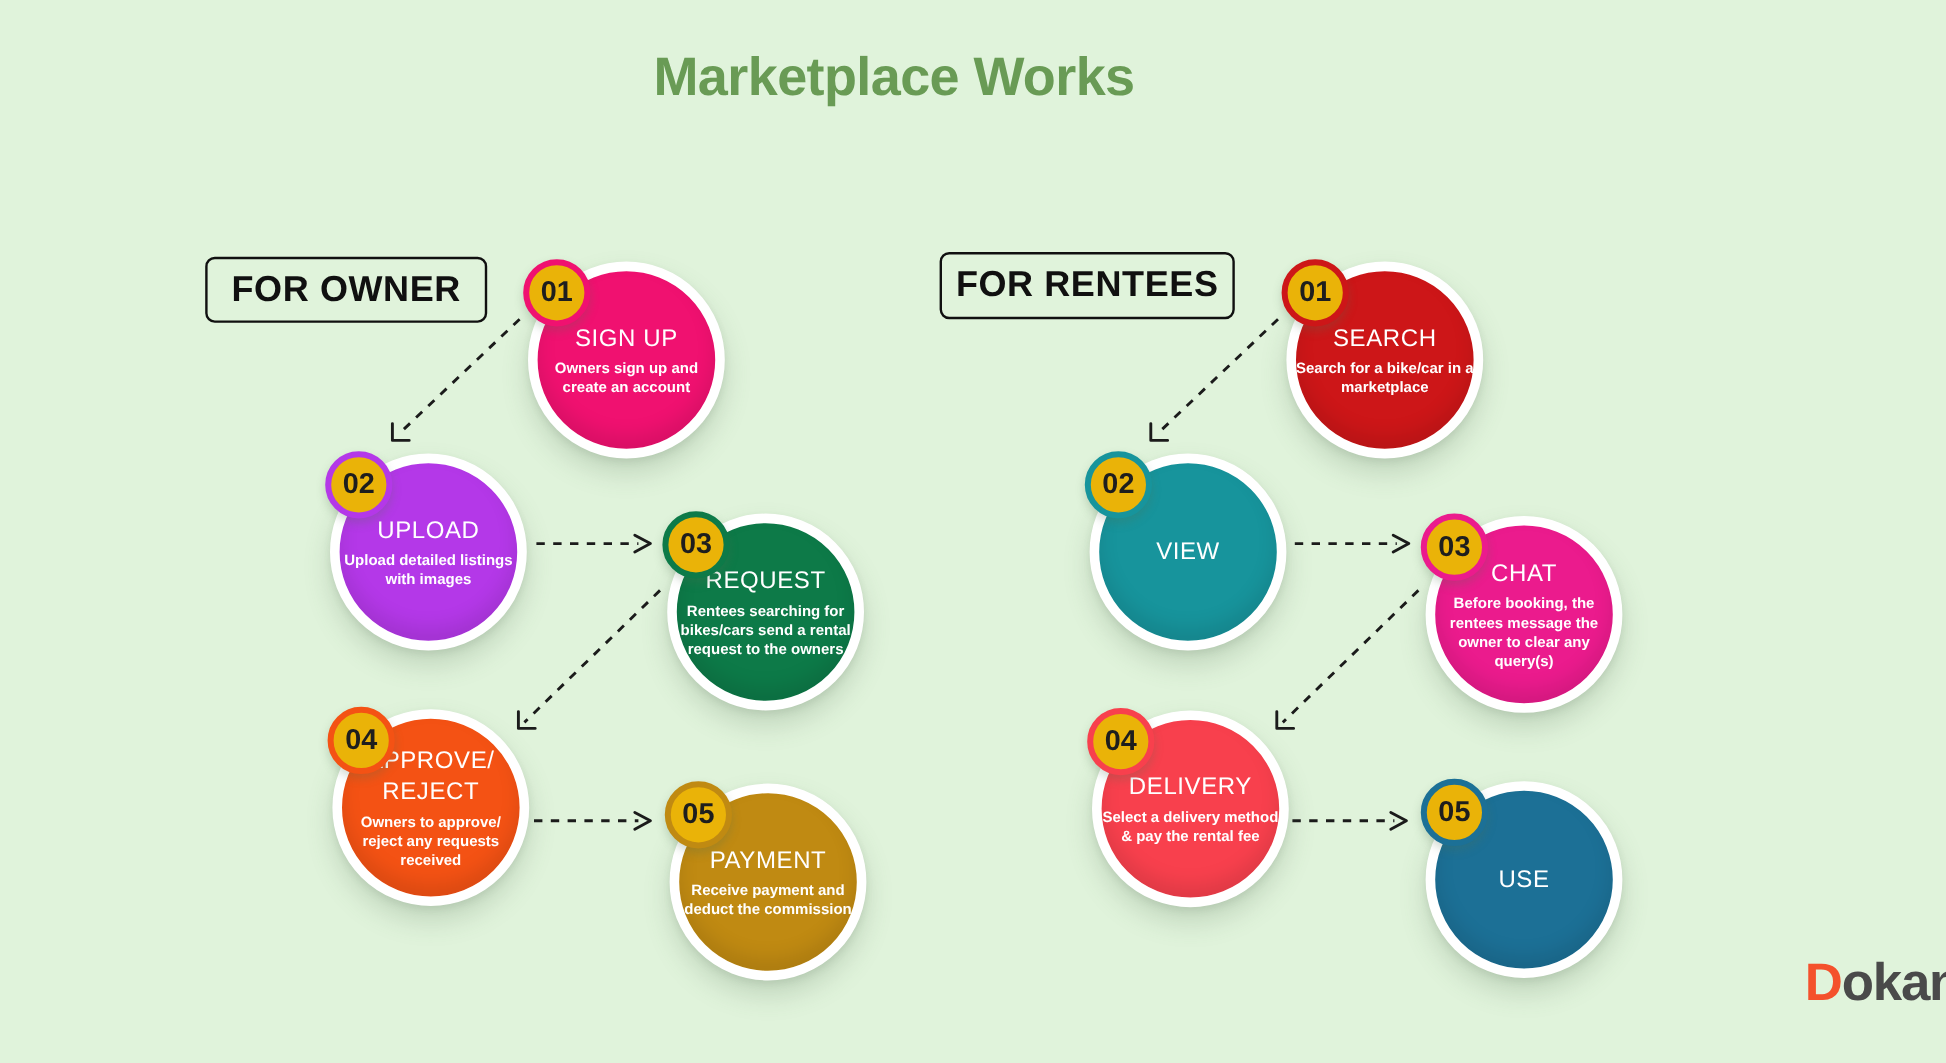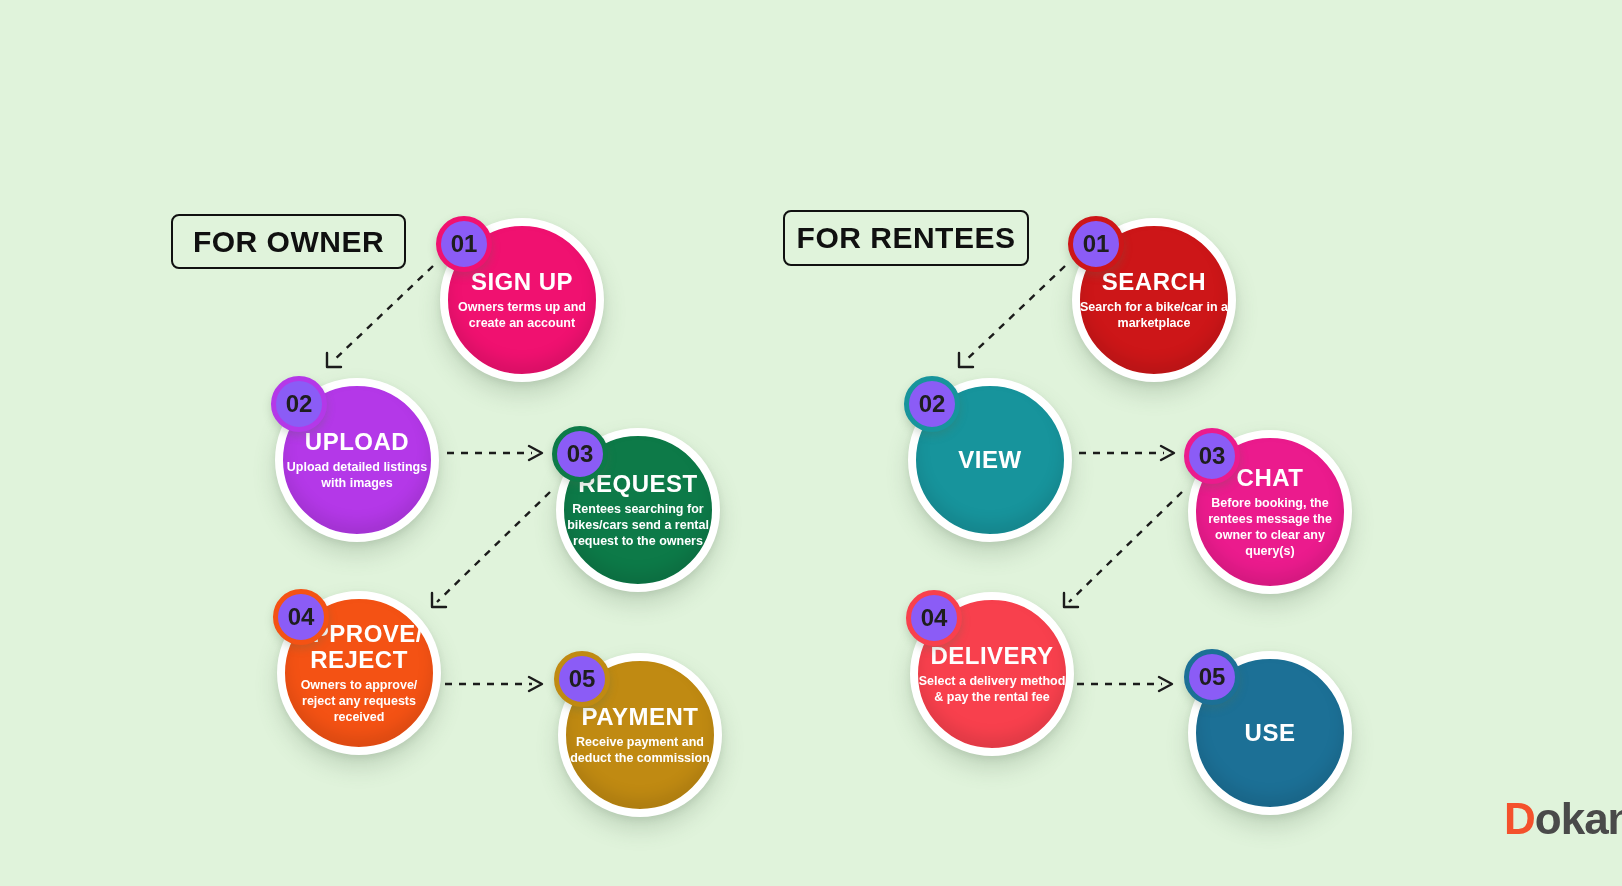--- a/index.html
+++ b/index.html
@@ -42,40 +42,41 @@
   .node { position: absolute; width: 164px; height: 164px; z-index: 2;
           left: calc(var(--x) - 82px); top: calc(var(--y) - 82px); }
   .circle {
     position: absolute; inset: 0; width: 164px; height: 164px; border-radius: 50%;
     background: var(--c); border: 8px solid #ffffff;
     box-shadow: 0 12px 22px rgba(80,110,80,.22), 0 3px 6px rgba(80,110,80,.12),
                 inset 0 -10px 16px rgba(0,0,0,.10);
     display: flex; flex-direction: column; align-items: center; justify-content: center;
     text-align: center; color: #ffffff; padding: 0 8px;
   }
-  .step-title { font-size: 24px; font-weight: 700; line-height: 26px; letter-spacing: 0.5px; }
+  .step-title { font-size: 20px; font-weight: 400; line-height: 26px; letter-spacing: 0.5px; }
   .step-desc  { font-size: 12.5px; font-weight: bold; line-height: 16px; margin: 4px -8px 0; }
   .badge {
     position: absolute; left: -4px; top: -2px; width: 56px; height: 56px; border-radius: 50%;
-    background: #8b5cf6; border: 5px solid var(--c);
+    background: #eab308; border: 5px solid var(--c);
     box-shadow: 0 4px 8px rgba(80,110,80,.25);
     display: flex; align-items: center; justify-content: center;
     color: var(--badge-ink); font-size: 24px; font-weight: bold; z-index: 3;
   }
 
   .logo { position: absolute; left: 1504px; top: 794px; font-size: 44px; font-weight: bold; letter-spacing: -1px; }
   .logo .d { color: var(--logo-d); }
   .logo .rest { color: var(--logo-text); }
 </style>
 </head>
 <body>
 
 <div class="canvas">
 
   <div class="title">
+    <div>Marketplace Works</div>
   </div>
 
   <div class="section-label owner">
     <span>FOR OWNER</span>
   </div>
   <div class="section-label rentees">
     <span>FOR RENTEES</span>
   </div>
 
   <svg class="arrows" width="1622" height="886" viewBox="0 0 1622 886">
@@ -95,21 +96,21 @@
     <path class="arrow head" d="M 1161 446 L 1174 453 L 1161 460"></path>
     <path class="arrow dashed" d="M 1182 492 L 1069 602"></path>
     <path class="arrow head" d="M 1064 593 L 1064 607 L 1078 607"></path>
     <path class="arrow dashed" d="M 1077 684 L 1162 684"></path>
     <path class="arrow head" d="M 1159 677 L 1172 684 L 1159 691"></path>
   </svg>
 
   <div class="node" style="--x: 522px; --y: 300px; --c: #F01170;">
     <div class="circle">
       <div class="step-title">SIGN UP</div>
-      <div class="step-desc">Owners terms up and create an account</div>
+      <div class="step-desc">Owners sign up and create an account</div>
     </div>
     <div class="badge">
       <span>01</span>
     </div>
   </div>
 
   <div class="node" style="--x: 357px; --y: 460px; --c: #B438E8;">
     <div class="circle">
       <div class="step-title">UPLOAD</div>
       <div class="step-desc">Upload detailed listings with images</div>

